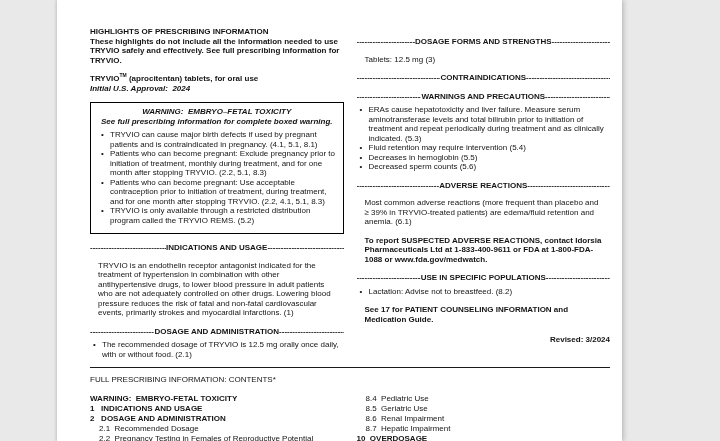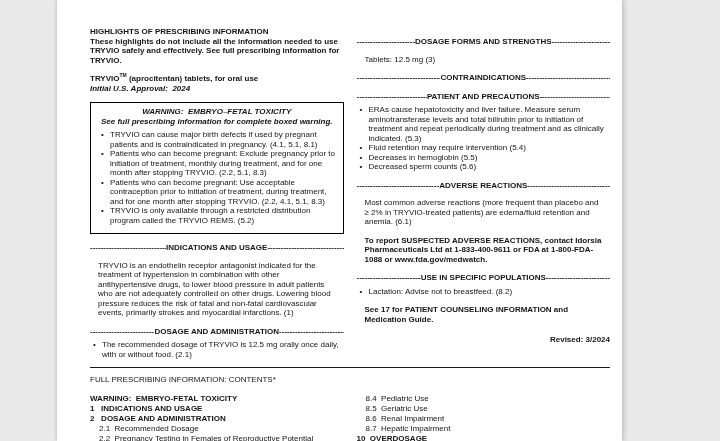--- a/index.html
+++ b/index.html
@@ -88,36 +88,36 @@
         <p>Tablets: 12.5 mg (3)</p>
 
         <div class="shead">
             <span class="fill">--------------------------------------------------------------------------------------------</span>
             <span class="lbl">CONTRAINDICATIONS</span>
             <span class="fill">--------------------------------------------------------------------------------------------</span>
           </div>
 
         <div class="shead">
             <span class="fill">--------------------------------------------------------------------------------------------</span>
-            <span class="lbl">PATIENT AND PRECAUTIONS</span>
+            <span class="lbl">WARNINGS AND PRECAUTIONS</span>
             <span class="fill">--------------------------------------------------------------------------------------------</span>
           </div>
         <ul class="blt">
           <li>ERAs cause hepatotoxicity and liver failure. Measure serum aminotransferase levels and total bilirubin prior to initiation of treatment and repeat periodically during treatment and as clinically indicated. (5.3)</li>
           <li>Fluid retention may require intervention (5.4)</li>
           <li>Decreases in hemoglobin (5.5)</li>
           <li>Decreased sperm counts (5.6)</li>
         </ul>
 
         <div class="shead">
             <span class="fill">--------------------------------------------------------------------------------------------</span>
             <span class="lbl">ADVERSE REACTIONS</span>
             <span class="fill">--------------------------------------------------------------------------------------------</span>
           </div>
-        <p>Most common adverse reactions (more frequent than placebo and ≥ 2% in TRYVIO-treated patients) are edema/fluid retention and anemia. (6.1)</p>
+        <p>Most common adverse reactions (more frequent than placebo and ≥ 39% in TRYVIO-treated patients) are edema/fluid retention and anemia. (6.1)</p>
         <p class="rep">To report SUSPECTED ADVERSE REACTIONS, contact Idorsia Pharmaceuticals Ltd at 1-833-400-9611 or FDA at 1-800-FDA-1088 or www.fda.gov/medwatch.</p>
 
         <div class="shead">
             <span class="fill">--------------------------------------------------------------------------------------------</span>
             <span class="lbl">USE IN SPECIFIC POPULATIONS</span>
             <span class="fill">--------------------------------------------------------------------------------------------</span>
           </div>
         <ul class="blt">
           <li>Lactation: Advise not to breastfeed. (8.2)</li>
         </ul>

